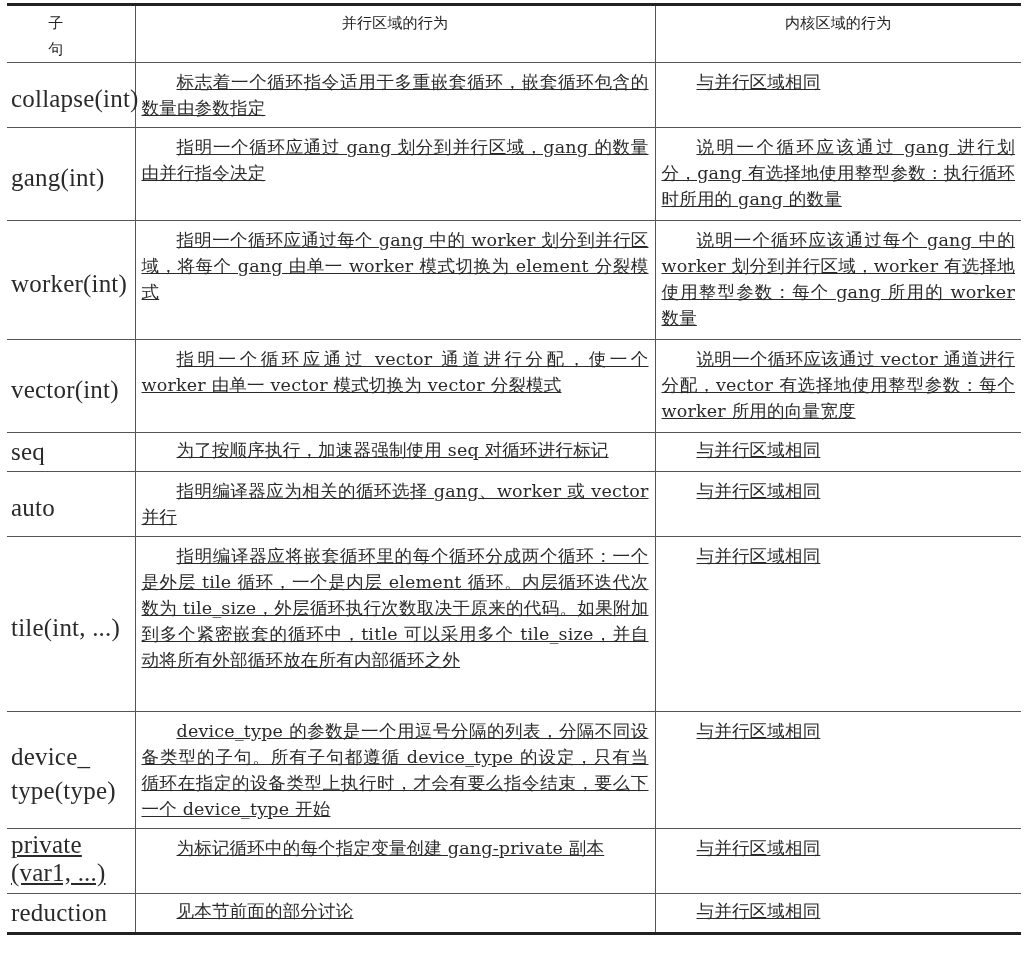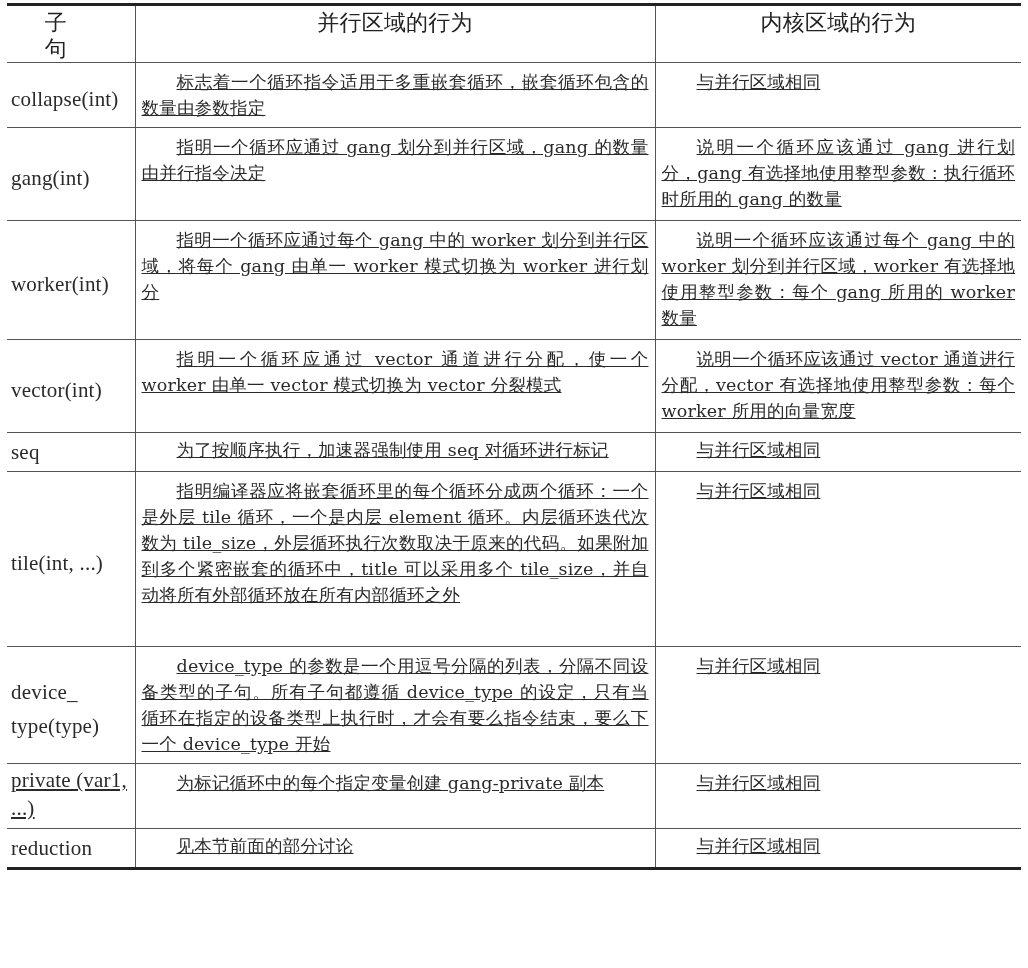--- a/index.html
+++ b/index.html
@@ -34,35 +34,35 @@
   th, td {
     border-bottom: 1.5px solid #555;
     vertical-align: top;
     font-size: 17.5px;
     line-height: 26px;
     letter-spacing: 0.2px;
   }
   th {
     font-family: "DejaVu Sans", "Liberation Sans", sans-serif;
     font-weight: normal;
-    font-size: 22px;
+    font-size: 15px;
     text-align: center;
     height: 34px;
     padding: 4px 6px 0 6px;
     color: #222;
   }
   th + th, td + td {
     border-left: 1.5px solid #555;
   }
   td.clause {
     vertical-align: middle;
     padding: 7px 4px 0 4px;
     text-align: left;
     font-family: "Liberation Serif", "DejaVu Serif", serif;
-    font-size: 21px;
+    font-size: 25px;
     line-height: 30px;
   }
   td.par, td.ker {
     padding: 6px 6px 6px 6px;
     text-align: justify;
     text-decoration: underline;
   }
   td .indent {
     text-indent: 2em;
     display: block;
@@ -117,39 +117,48 @@
         <td class="par">
             <span class="indent">指明一个循环应通过 gang 划分到并行区域，gang 的数量由并行指令决定</span>
           </td>
         <td class="ker">
             <span class="indent">说明一个循环应该通过 gang 进行划分，gang 有选择地使用整型参数：执行循环时所用的 gang 的数量</span>
           </td>
       </tr>
       <tr class="r-worker">
         <td class="clause">worker(int)</td>
         <td class="par">
-            <span class="indent">指明一个循环应通过每个 gang 中的 worker 划分到并行区域，将每个 gang 由单一 worker 模式切换为 worker 进行划分</span>
+            <span class="indent">指明一个循环应通过每个 gang 中的 worker 划分到并行区域，将每个 gang 由单一 worker 模式切换为 element 分裂模式</span>
           </td>
         <td class="ker">
             <span class="indent">说明一个循环应该通过每个 gang 中的 worker 划分到并行区域，worker 有选择地使用整型参数：每个 gang 所用的 worker 数量</span>
           </td>
       </tr>
       <tr class="r-vector">
         <td class="clause">vector(int)</td>
         <td class="par">
             <span class="indent">指明一个循环应通过 vector 通道进行分配，使一个 worker 由单一 vector 模式切换为 vector 分裂模式</span>
           </td>
         <td class="ker">
             <span class="indent">说明一个循环应该通过 vector 通道进行分配，vector 有选择地使用整型参数：每个 worker 所用的向量宽度</span>
           </td>
       </tr>
       <tr class="r-seq">
         <td class="clause">seq</td>
         <td class="par">
             <span class="indent">为了按顺序执行，加速器强制使用 seq 对循环进行标记</span>
+          </td>
+        <td class="ker">
+            <span class="indent">与并行区域相同</span>
+          </td>
+      </tr>
+      <tr class="r-auto">
+        <td class="clause">auto</td>
+        <td class="par">
+            <span class="indent">指明编译器应为相关的循环选择 gang、worker 或 vector 并行</span>
           </td>
         <td class="ker">
             <span class="indent">与并行区域相同</span>
           </td>
       </tr>
       <tr class="r-tile">
         <td class="clause">tile(int, ...)</td>
         <td class="par">
             <span class="indent">指明编译器应将嵌套循环里的每个循环分成两个循环：一个是外层 tile 循环，一个是内层 element 循环。内层循环迭代次数为 tile_size，外层循环执行次数取决于原来的代码。如果附加到多个紧密嵌套的循环中，title 可以采用多个 tile_size，并自动将所有外部循环放在所有内部循环之外</span>
           </td>

